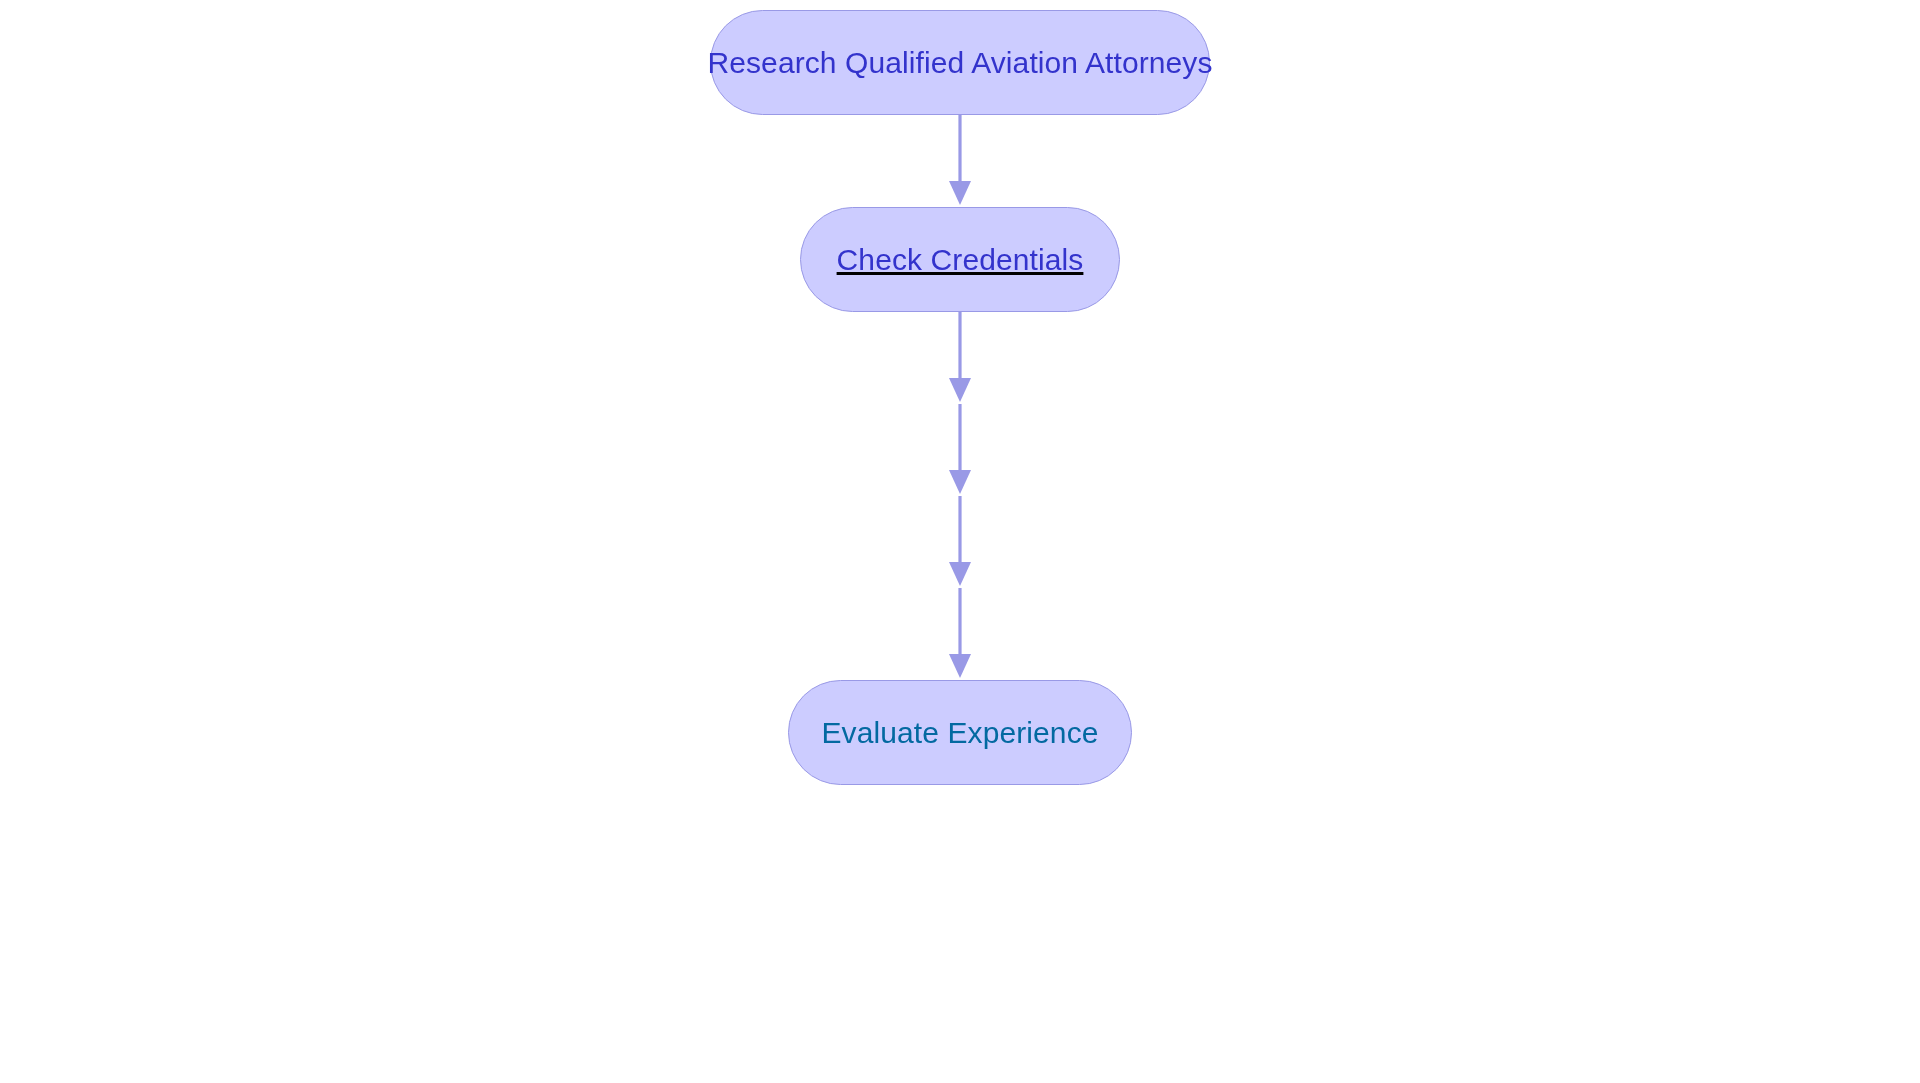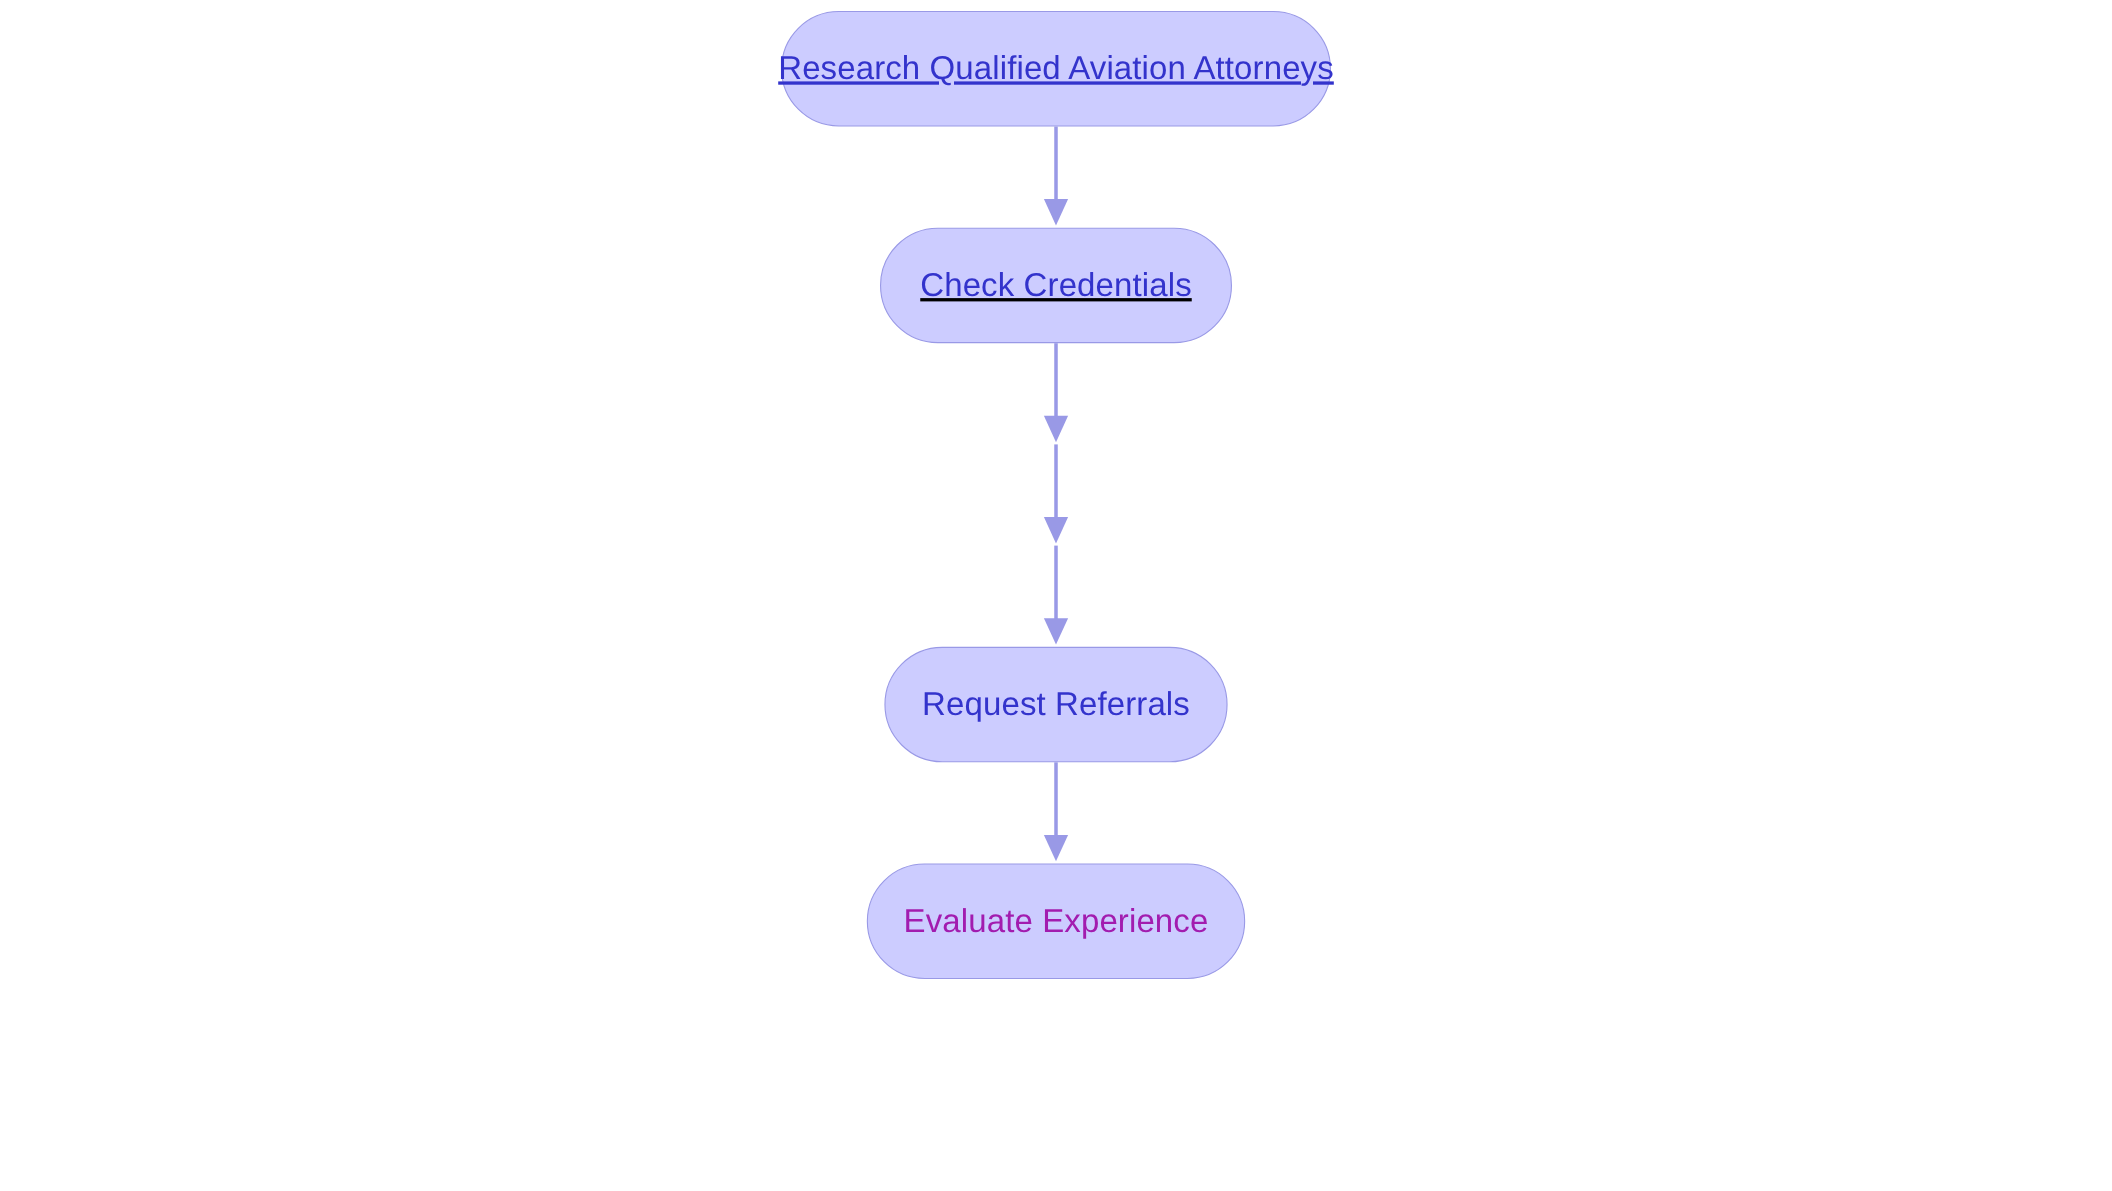--- a/index.html
+++ b/index.html
@@ -77,21 +77,21 @@
     overflow: visible;
   }
 </style>
 </head>
 <body>
 
 <div id="flowchart" style="background: rgb(255, 255, 255);">
   <div class="flow-column">
 
     <div class="node" style="width: 500px; background: rgb(204, 204, 255); border-color: rgb(153, 153, 230);">
-      <span class="node-label" style="color: rgb(51, 51, 204); text-decoration: underline;">Research Qualified Aviation Attorneys</span>
+      <span class="node-label" style="color: rgb(51, 51, 204);">Research Qualified Aviation Attorneys</span>
     </div>
 
     <div class="connector">
       <svg viewBox="0 0 40 92" xmlns="http://www.w3.org/2000/svg" aria-hidden="true">
         <line x1="20" y1="0" x2="20" y2="74" stroke="#9999e6" stroke-width="3.2"></line>
         <polygon points="20,90 9,66 31,66" fill="#9999e6"></polygon>
       </svg>
     </div>
 
     <div class="node" style="width: 320px; background: rgb(204, 204, 255); border-color: rgb(153, 153, 230); text-decoration: underline;">
@@ -114,29 +114,26 @@
     </div>
 
 
     <div class="connector">
       <svg viewBox="0 0 40 92" xmlns="http://www.w3.org/2000/svg" aria-hidden="true">
         <line x1="20" y1="0" x2="20" y2="74" stroke="#9999e6" stroke-width="3.2"></line>
         <polygon points="20,90 9,66 31,66" fill="#9999e6"></polygon>
       </svg>
     </div>
 
-    <div class="node" style="width: 312px; background: rgb(204, 204, 255); border-color: rgb(153, 153, 230);">
-      <span class="node-label" style="color: rgb(51, 51, 204);">Request Referrals</span>
-    </div>
 
     <div class="connector">
       <svg viewBox="0 0 40 92" xmlns="http://www.w3.org/2000/svg" aria-hidden="true">
         <line x1="20" y1="0" x2="20" y2="74" stroke="#9999e6" stroke-width="3.2"></line>
         <polygon points="20,90 9,66 31,66" fill="#9999e6"></polygon>
       </svg>
     </div>
 
     <div class="node" style="width: 344px; background: rgb(204, 204, 255); border-color: rgb(153, 153, 230);">
-      <span class="node-label" style="color: #a21caf;">Evaluate Experience</span>
+      <span class="node-label" style="color: #0369a1;">Evaluate Experience</span>
     </div>
 
   </div>
 </div>
 
 </body></html>

